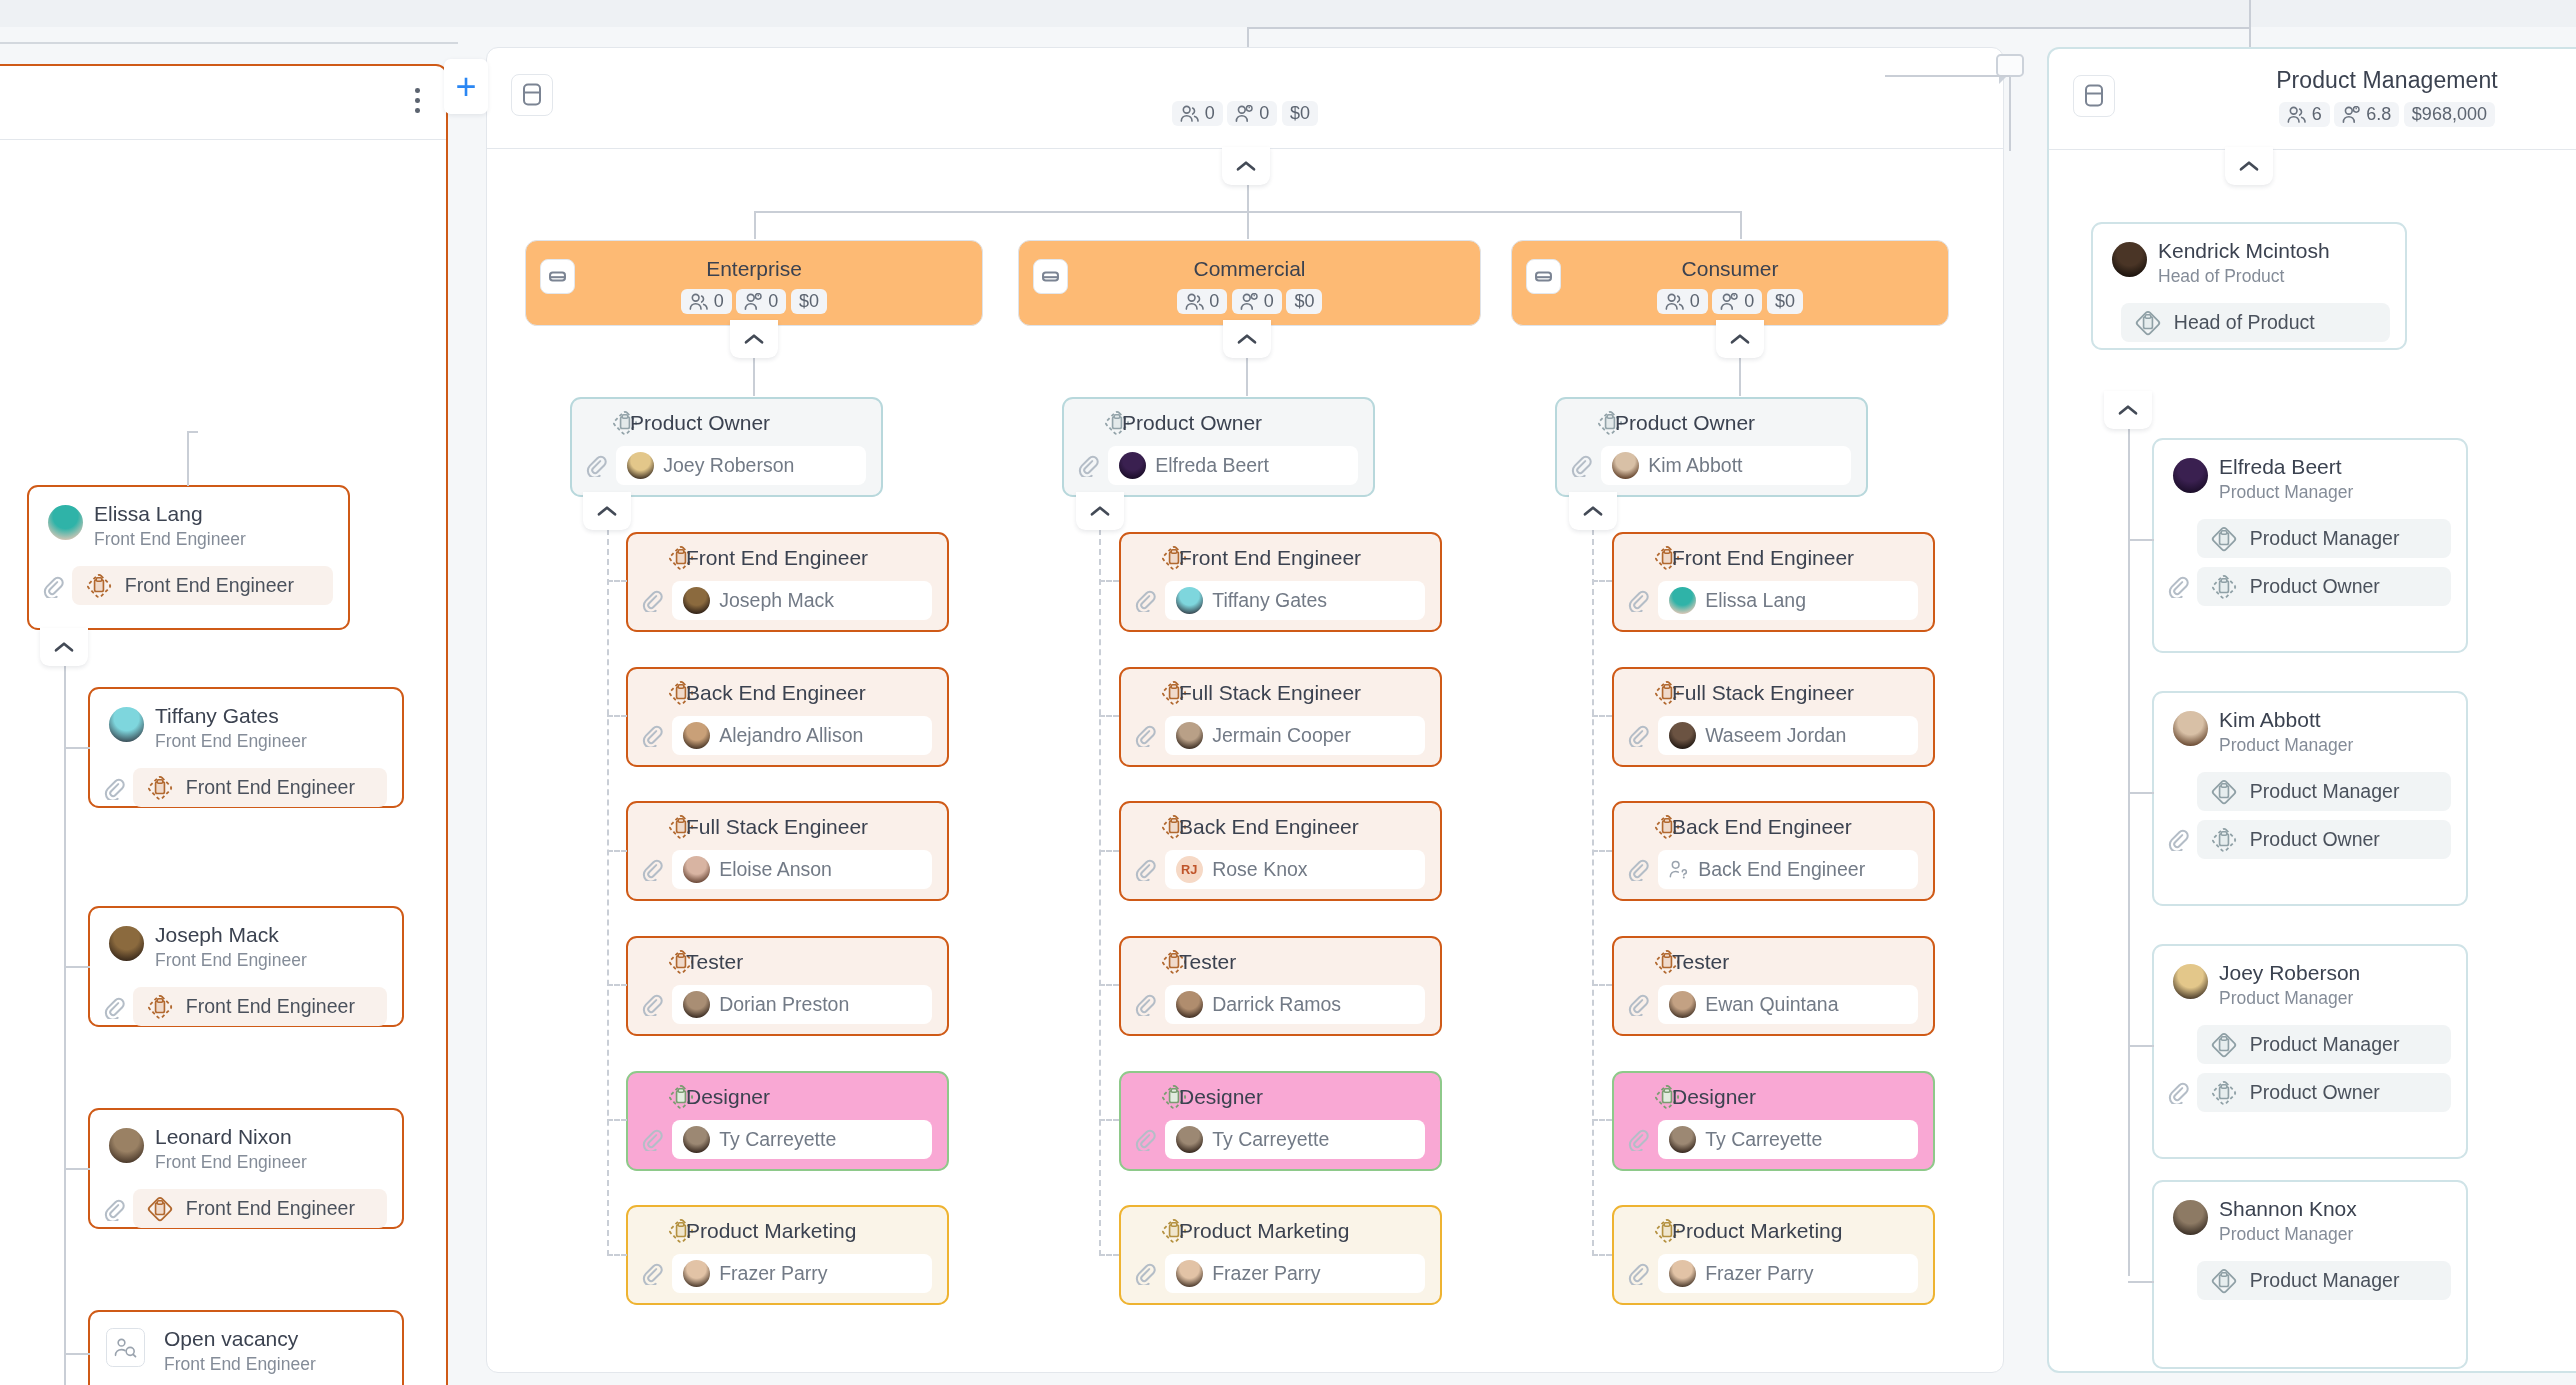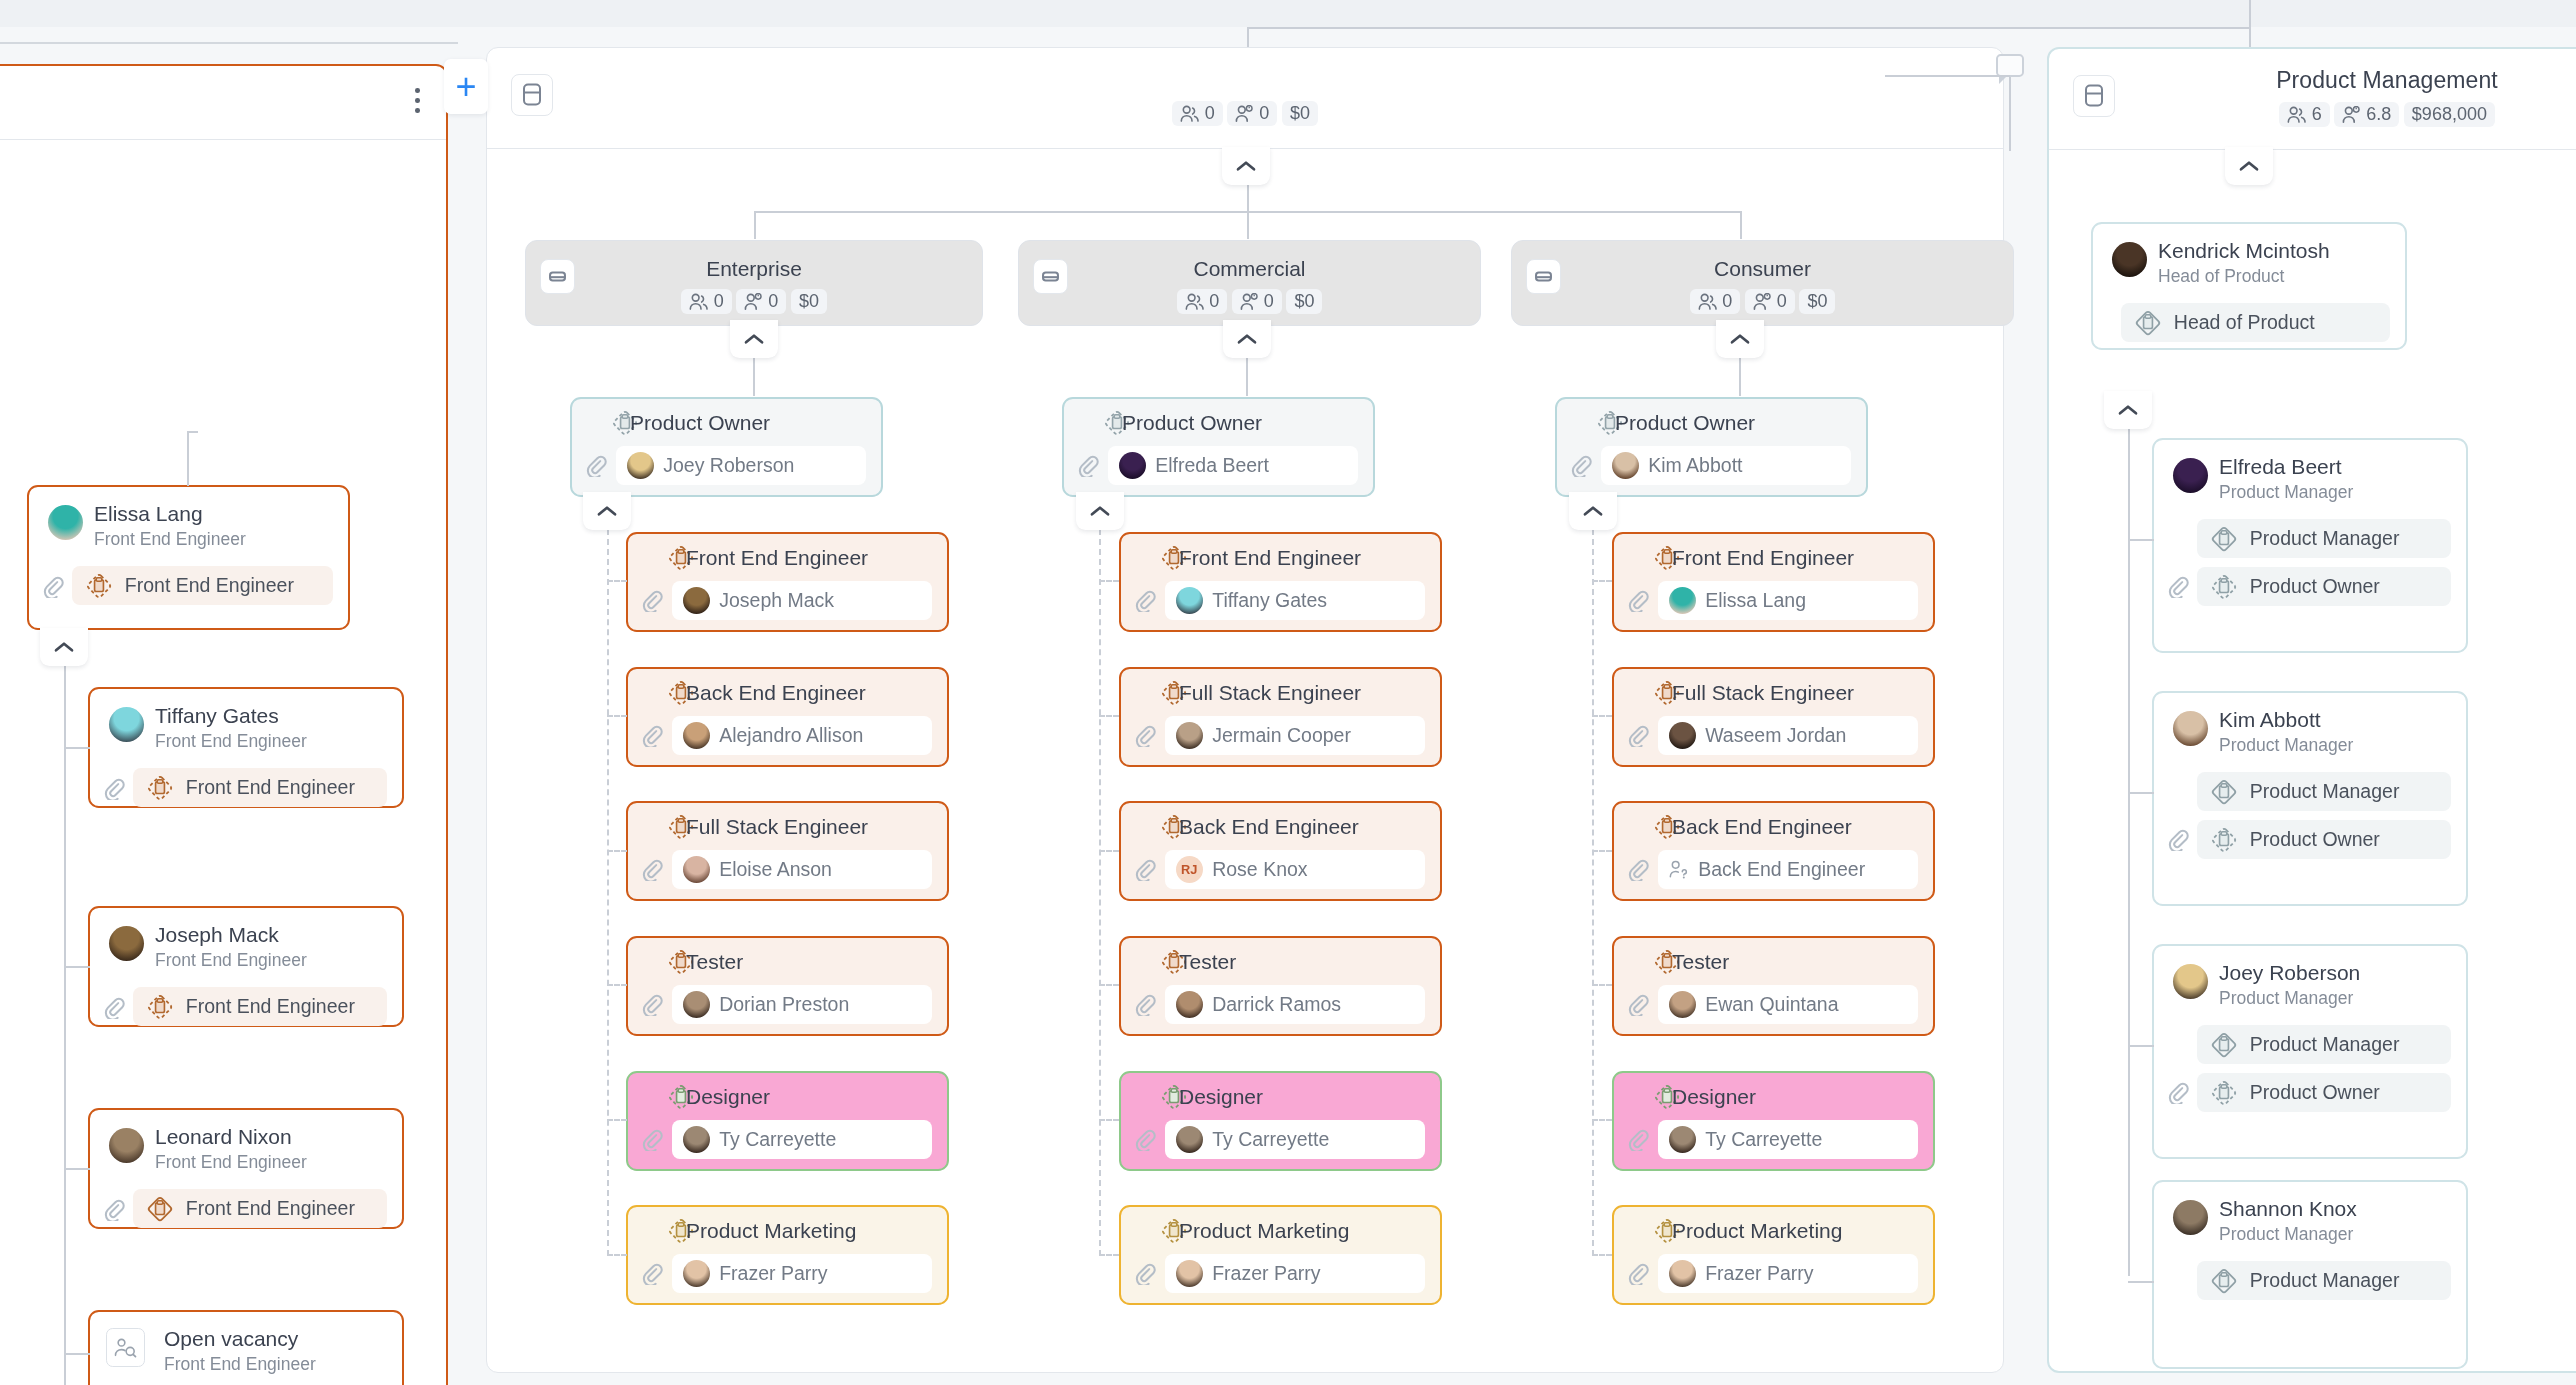--- a/index.html
+++ b/index.html
@@ -52,21 +52,21 @@
     position:absolute; width:48px; height:38px;
     background:#fff; border-radius:0 0 9.4px 9.4px;
     box-shadow:0 2px 4.7px rgba(30,40,60,.10);
     display:flex; align-items:center; justify-content:center;
     cursor:pointer; z-index:6;
   }
   .chev svg{ display:block; }
 
   
   .group{
-    position:absolute; background:#e5e5e5;
+    position:absolute; background:#fdba74;
     border:1.3px solid #dfe3e9; border-radius:12px;padding-left:44px;
   }
   .group-title{
     position:absolute; left:0; right:0; top:16px;
     text-align:center; font-size:21px; color:#3b4250;
   }
   .group-stats{ position:absolute; left:0; right:0; top:48px;
     display:flex; justify-content:center; gap:4.7px; }
 
   
@@ -628,21 +628,21 @@
           <polyline points="3,14 15,4 27,14" fill="none" stroke="#434a56" stroke-width="4" stroke-linecap="round" stroke-linejoin="round"></polyline>
         </svg>
       </div>
       <div class="dash-v" style="left:1099px; top:529px; height:727px;"></div>
       <div class="dash-h" style="left:1099px; top:580px; width:19.5px;"></div>
       <div class="dash-h" style="left:1099px; top:715px; width:19.5px;"></div>
       <div class="dash-h" style="left:1099px; top:850px; width:19.5px;"></div>
       <div class="dash-h" style="left:1099px; top:984px; width:19.5px;"></div>
       <div class="dash-h" style="left:1099px; top:1119px; width:19.5px;"></div>
       <div class="dash-h" style="left:1099px; top:1254px; width:19.5px;"></div>
-      <div class="group" style="left:1511px; top:240px; width:503px; height:86px;">
+      <div class="group" style="left:1511px; top:240px; width:438px; height:86px;">
         <div class="panel-icon" style="left:13.5px; top:17.5px; width:35px; height:35px;">
           <svg width="19" height="19" viewBox="0 0 28 28">
             <rect x="3" y="8" width="22" height="12" rx="4" fill="none" stroke="#7b8493" stroke-width="3"></rect>
             <line x1="3" y1="15" x2="25" y2="15" stroke="#7b8493" stroke-width="3"></line>
           </svg>
         </div>
         <div class="group-title">Consumer</div>
         <div class="group-stats">
           <div class="stat">
             <svg width="20" height="17.5" viewBox="0 0 30 26">

